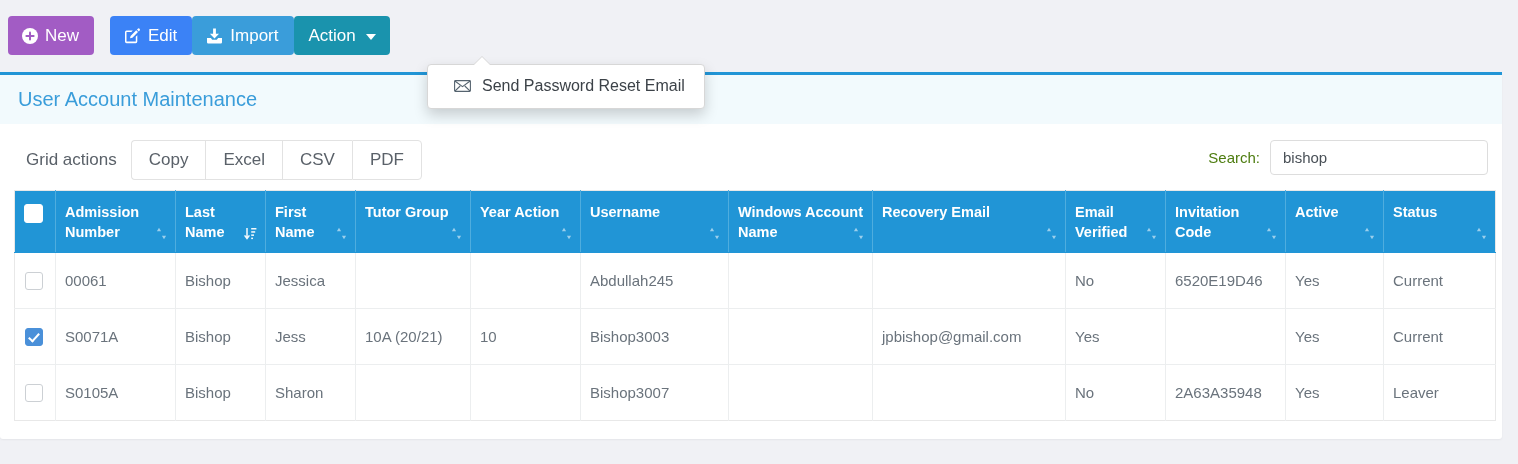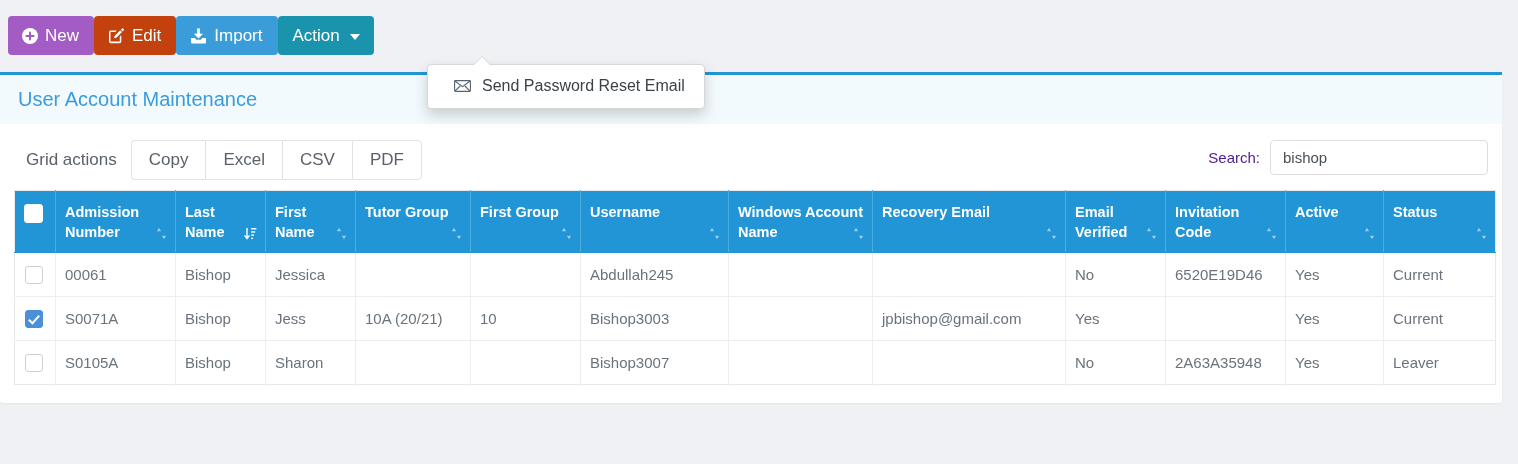--- a/index.html
+++ b/index.html
@@ -35,21 +35,21 @@
     border-radius: 4px;
     color: #ffffff;
     font-family: "Liberation Sans", sans-serif;
     font-size: 17px;
     line-height: 1;
     padding: 11px 15px 11px 14px;
     cursor: pointer;
     white-space: nowrap;
   }
   .btn-new    { background: #a25cc4; }
-  .btn-edit   { background: #c2410c; }
+  .btn-edit   { background: #3b82f6; margin-left: 16px; }
   .btn-delete { background: #ec4b38; }
   .btn-import { background: #3a9dda; }
   .btn-action {
     background: #1a93ad;
     padding: 11px 14px 11px 15px;
     position: relative;
   }
   .btn .ico { display: inline-flex; align-items: center; }
 
   .caret {
@@ -160,21 +160,21 @@
 
   .search-wrap {
     position: absolute;
     right: 0px;
     top: 2px;
     display: flex;
     align-items: center;
   }
   .search-label {
     font-size: 15px;
-    color: #4c1d95;
+    color: #4d7c0f;
     margin-right: 10px;
   }
   .search-input {
     width: 192px;
     padding: 8px 12px;
     font-size: 15px;
     color: #495057;
     border: 1px solid #ddd;
     border-radius: 4px;
     outline: none;
@@ -213,21 +213,21 @@
     opacity: .55;
   }
   th .sort-ico.active { opacity: .95; }
 
   table.grid td {
     border-right: 1px solid #eceeef;
     border-bottom: 1px solid #eceeef;
     padding: 2px 9px;
     font-size: 15px;
     color: #6a737c;
-    height: 44px;
+    height: 56px;
     box-sizing: border-box;
     vertical-align: middle;
     overflow: hidden;
     white-space: nowrap;
   }
   table.grid td:last-child { border-right: none; }
   table.grid tr:last-child td { border-bottom: none; }
   .cell-check { text-align: left; padding-left: 10px !important; }
 
   
@@ -391,21 +391,21 @@
           </th>
           <th>
             <span>Tutor Group</span>
             <span class="sort-ico">
               <svg width="11" height="13" viewBox="0 0 11 13">
                   <path d="M3 0.8 5.1 4.3H0.9zM8 12.2 10.1 8.7H5.9z" fill="#fff"></path>
                 </svg>
             </span>
           </th>
           <th>
-            <span>First Group</span>
+            <span>Year Action</span>
             <span class="sort-ico">
               <svg width="11" height="13" viewBox="0 0 11 13">
                   <path d="M3 0.8 5.1 4.3H0.9zM8 12.2 10.1 8.7H5.9z" fill="#fff"></path>
                 </svg>
             </span>
           </th>
           <th>
             <span>Username</span>
             <span class="sort-ico">
               <svg width="11" height="13" viewBox="0 0 11 13">

